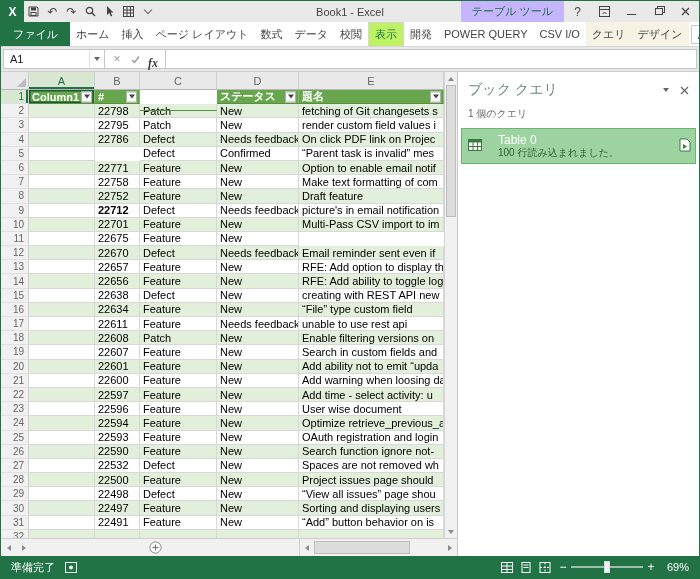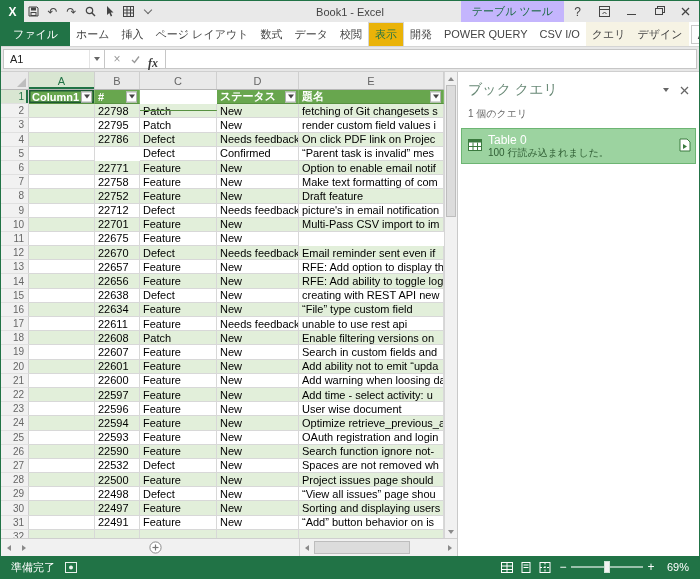--- a/index.html
+++ b/index.html
@@ -18,21 +18,21 @@
   .tright { margin-left:auto; display:flex; align-items:center; height:100%; z-index:2; }
   .ctx-label { background:#c4b5fd; color:#1e6b46; font-size:11px; height:100%; display:flex; align-items:center; padding:0 11px; }
   .wbtn { width:27px; height:100%; display:flex; align-items:center; justify-content:center; color:#444; font-size:12px; }
   .min-shape { width:9px; height:1px; background:#444; display:block; margin-top:5px; }
   .restore-shape { width:8px; height:7px; border:1px solid #444; display:block; box-shadow:2px -2px 0 -1px #e9e9e9, 2px -2px 0 0 #444; }
 
   
   .tabrow { height:25px; background:#fff; display:flex; align-items:stretch; border-bottom:1px solid #d5d5d5; flex:0 0 auto; overflow:hidden; }
   .rtab { font-size:11px; color:#444; padding:0 6px; display:flex; align-items:center; white-space:nowrap; flex:0 0 auto; }
   .rtab.file { background:#217346; color:#fff; padding:0 12px; }
-  .rtab.active { color:#217346; border:1px solid #d5d5d5; border-bottom:none; background:#eab308; }
+  .rtab.active { color:#217346; border:1px solid #d5d5d5; border-bottom:none; background:#bef264; }
   .rtab.contextual { background:#f6f3e4; }
   .tabs-holder { display:flex; align-items:stretch; }
   .tab-sp { flex:1 1 0; min-width:0; }
   .style-dd { display:flex; align-items:center; gap:5px; font-size:11px; color:#444; border:1px solid #c9c9c9; background:#fdfdfd; padding:0 6px; height:19px; margin:3px 4px 0 2px; white-space:nowrap; flex:0 0 auto; }
   .dd-arrow { width:0; height:0; border-left:3.5px solid transparent; border-right:3.5px solid transparent; border-top:4px solid #666; display:inline-block; }
 
   
   .formularow { height:25px; background:#e8e8e8; display:flex; align-items:center; border-bottom:1px solid #cfcfcf; flex:0 0 auto; padding:2px 2px; gap:0; }
   .namebox { width:102px; height:20px; background:#fff; border:1px solid #c6c6c6; display:flex; align-items:center; font-size:11px; padding-left:6px; color:#222; }
   .nb-arrow { margin-left:auto; width:15px; height:100%; border-left:1px solid #e4e4e4; display:flex; align-items:center; justify-content:center; }
@@ -89,21 +89,21 @@
   .htrack { flex:1; position:relative; }
   .hthumb { position:absolute; left:0; top:2px; bottom:2px; width:96px; background:#dcdcdc; border:1px solid #bdbdbd; }
 
   
   .taskpane { width:242px; background:#fff; border-left:1px solid #c9c9c9; display:flex; flex-direction:column; flex:0 0 auto; }
   .tp-head { display:flex; align-items:center; padding:9px 6px 6px 10px; }
   .tp-title { font-size:14px; color:#6a8a77; flex:1; }
   .tp-btn { width:18px; height:16px; display:flex; align-items:center; justify-content:center; color:#666; }
   .tp-count { font-size:10px; color:#666; padding:2px 10px 7px; }
   .query-item { margin:0 3px; height:36px; background:#9cd3a0; border:1px solid #6db573; display:flex; align-items:center; padding:0 4px 0 6px; gap:6px; }
-  .q-text { flex:1; min-width:0; overflow:hidden; }
+  .q-text { flex:1; min-width:0; overflow:hidden;margin-left:10px; }
   .q-name { font-size:12px; color:#fff; line-height:14px; white-space:nowrap; }
   .q-status { font-size:10px; color:#2f5d33; line-height:12px; white-space:nowrap; overflow:hidden; }
 
   
   .statusbar { height:22px; background:#217346; display:flex; align-items:center; color:#fff; flex:0 0 auto; }
   .sb-ready { font-size:11px; padding:0 8px 0 10px; }
   .sb-rec { width:16px; display:flex; align-items:center; justify-content:center; }
   .sb-sp { flex:1; }
   .sb-view { width:19px; height:100%; display:flex; align-items:center; justify-content:center; }
   .sb-zbtn { width:16px; text-align:center; font-size:12px; }
@@ -332,21 +332,21 @@
                 <div class="rowhdr">8</div>
                 <div class="cell" style="width: 66px;"></div>
                 <div class="cell" style="width: 45px;">22752</div>
                 <div class="cell" style="width: 77px;">Feature</div>
                 <div class="cell" style="width: 82px;">New</div>
                 <div class="cell flexcell">Draft feature</div>
               </div>
               <div class="grow">
                 <div class="rowhdr">9</div>
                 <div class="cell" style="width: 66px;"></div>
-                <div class="cell" style="width: 45px;">22712</div>
+                <div class="cell" style="width: 45px; font-weight: bold;">22712</div>
                 <div class="cell" style="width: 77px;">Defect</div>
                 <div class="cell" style="width: 82px;">Needs feedback</div>
                 <div class="cell flexcell">picture's in email notification</div>
               </div>
               <div class="grow band">
                 <div class="rowhdr">10</div>
                 <div class="cell" style="width: 66px;"></div>
                 <div class="cell" style="width: 45px;">22701</div>
                 <div class="cell" style="width: 77px;">Feature</div>
                 <div class="cell" style="width: 82px;">New</div>

